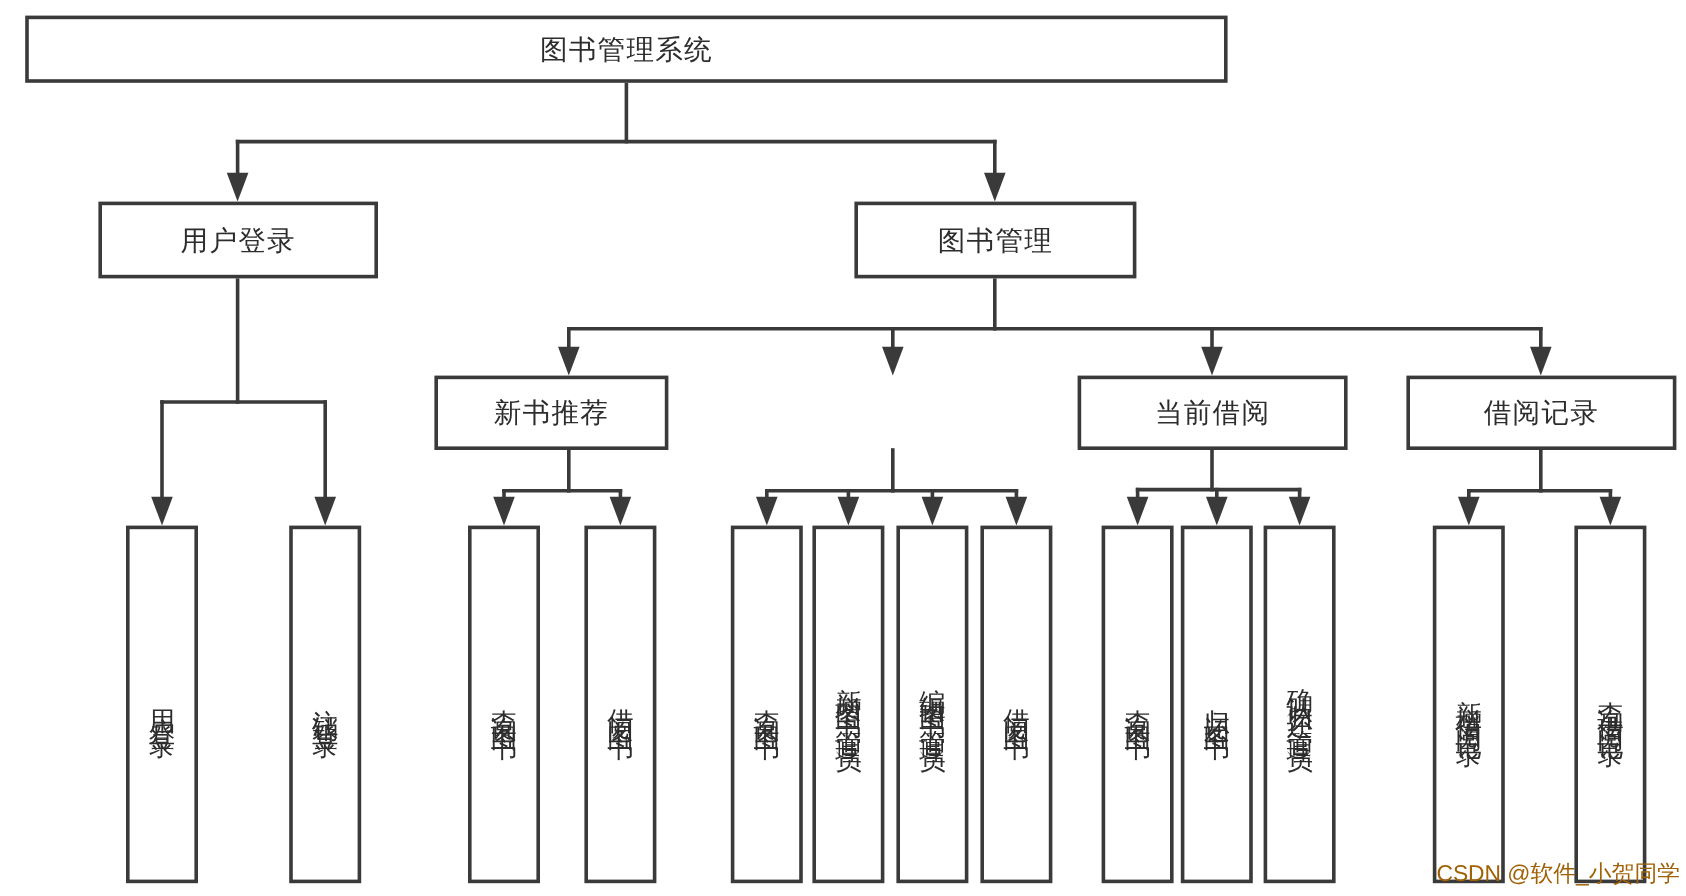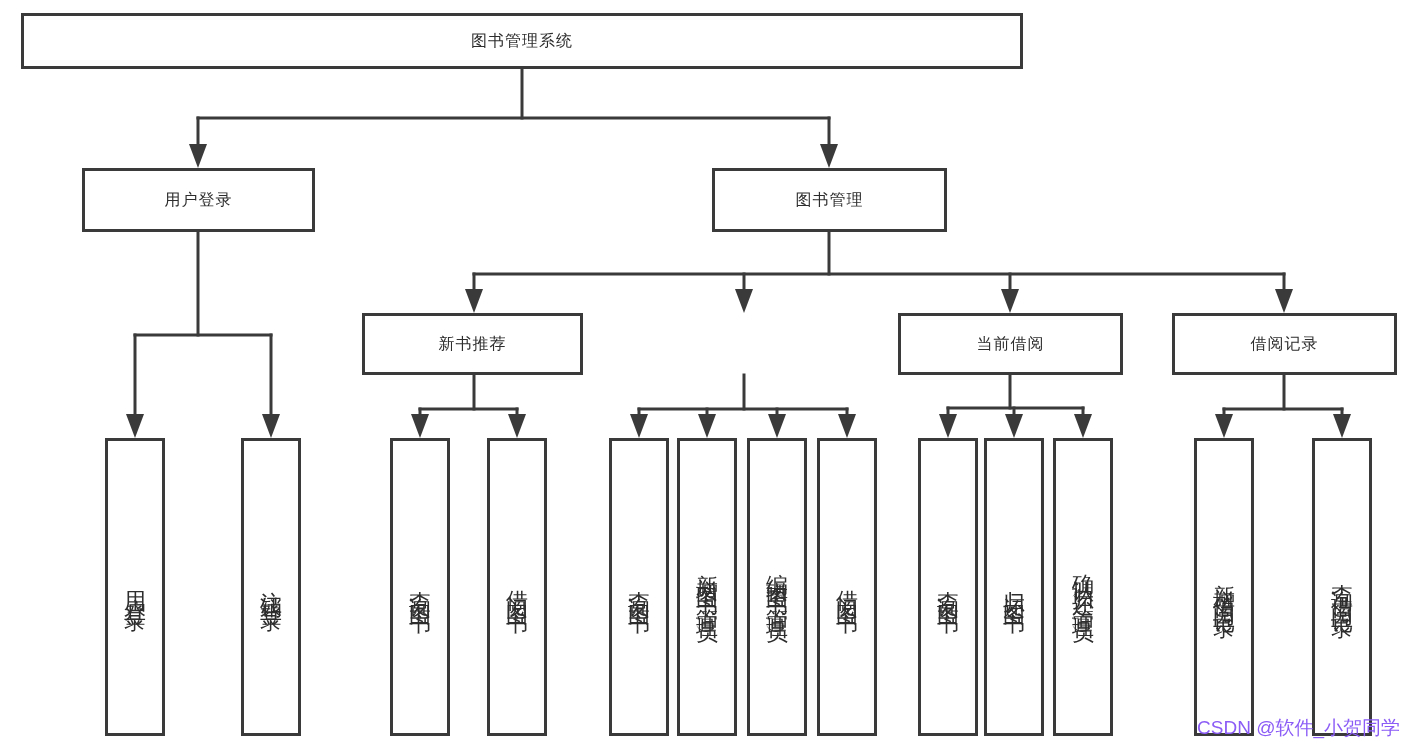--- a/index.html
+++ b/index.html
@@ -23,37 +23,37 @@
     position: absolute;
     box-sizing: border-box;
     background: #ffffff;
     border: 3px solid #3a3a3a;
     display: flex;
     align-items: center;
     justify-content: center;
     color: #2d2d2d;
     z-index: 2;
   }
-  .h { font-size: 16px; letter-spacing: 1px; }
+  .h { font-size: 23px; letter-spacing: 1px; }
   .v {
     writing-mode: vertical-rl;
     text-orientation: mixed;
     font-size: 22px;
     letter-spacing: 7px;
     line-height: 1;
     width: 60px;
     top: 438px;
     height: 298px;
   }
   
   #n-root    { left: 21px;  top: 13px;  width: 1002px; height: 56px; }
   #n-login   { left: 82px;  top: 168px; width: 233px;  height: 64px; }
   #n-mgmt    { left: 712px; top: 168px; width: 235px;  height: 64px; text-align: center; }
   
-  #n-newbook { left: 362px;  top: 313px; width: 221px; height: 62px; }
+  #n-newbook { left: 362px;  top: 313px; width: 195px; height: 62px; }
   #n-borrow  { left: 632px;  top: 313px; width: 225px; height: 62px; }
   #n-current { left: 898px;  top: 313px; width: 225px; height: 62px; }
   #n-record  { left: 1172px; top: 313px; width: 225px; height: 62px; }
   
   #lf0  { left: 105px;  }
   #lf1  { left: 241px;  }
   #lf2  { left: 390px;  }
   #lf3  { left: 487px;  }
   #lf4  { left: 609px;  }
   #lf5  { left: 677px;  }
@@ -62,21 +62,21 @@
   #lf8  { left: 918px;  }
   #lf9  { left: 984px;  }
   #lf10 { left: 1053px; }
   #lf11 { left: 1194px; }
   #lf12 { left: 1312px; }
   #watermark {
     position: absolute;
     right: 5px;
     bottom: 6px;
     font-size: 19px;
-    color: #8b5cf6;
+    color: #a16207;
     z-index: 3;
     white-space: nowrap;
   }
 </style>
 </head>
 <body>
 
 <div id="canvas">
 
   <svg id="wires" viewBox="0 0 1405 747" xmlns="http://www.w3.org/2000/svg">

